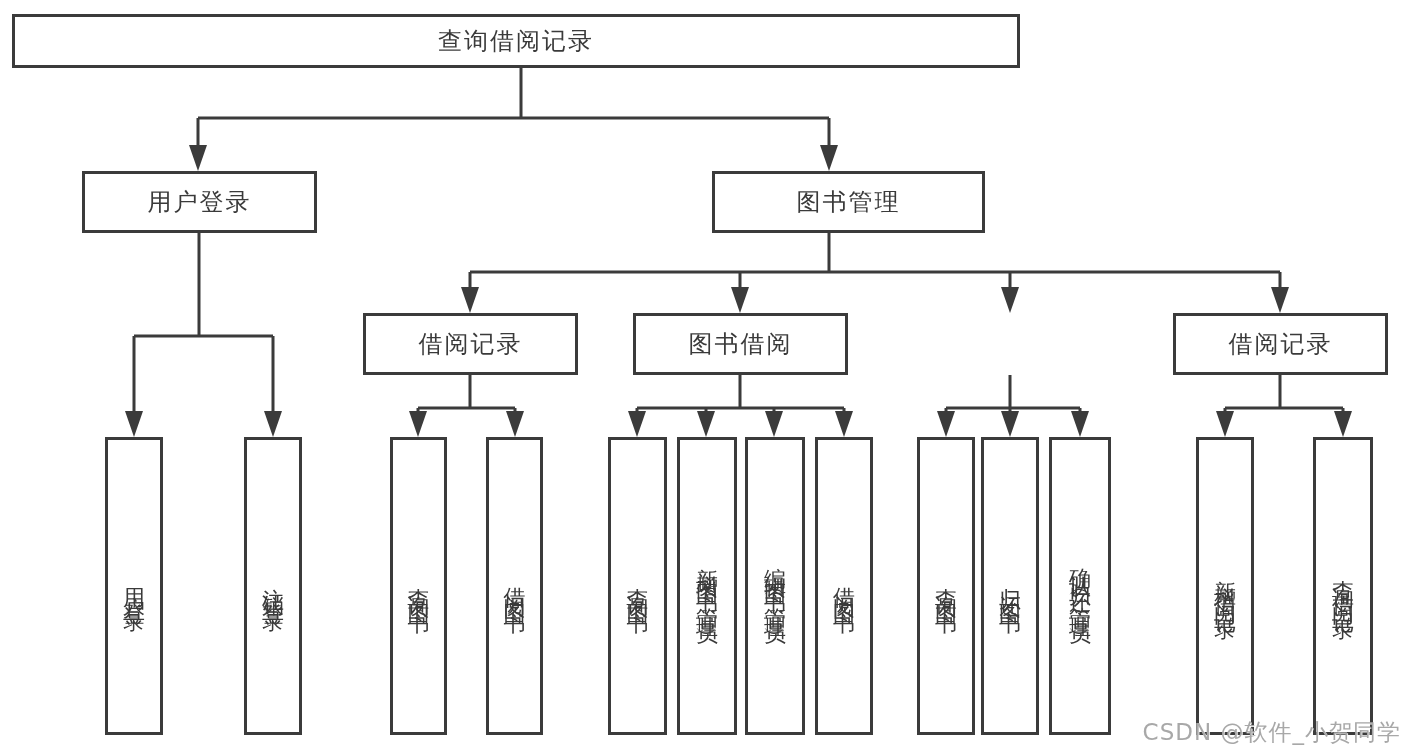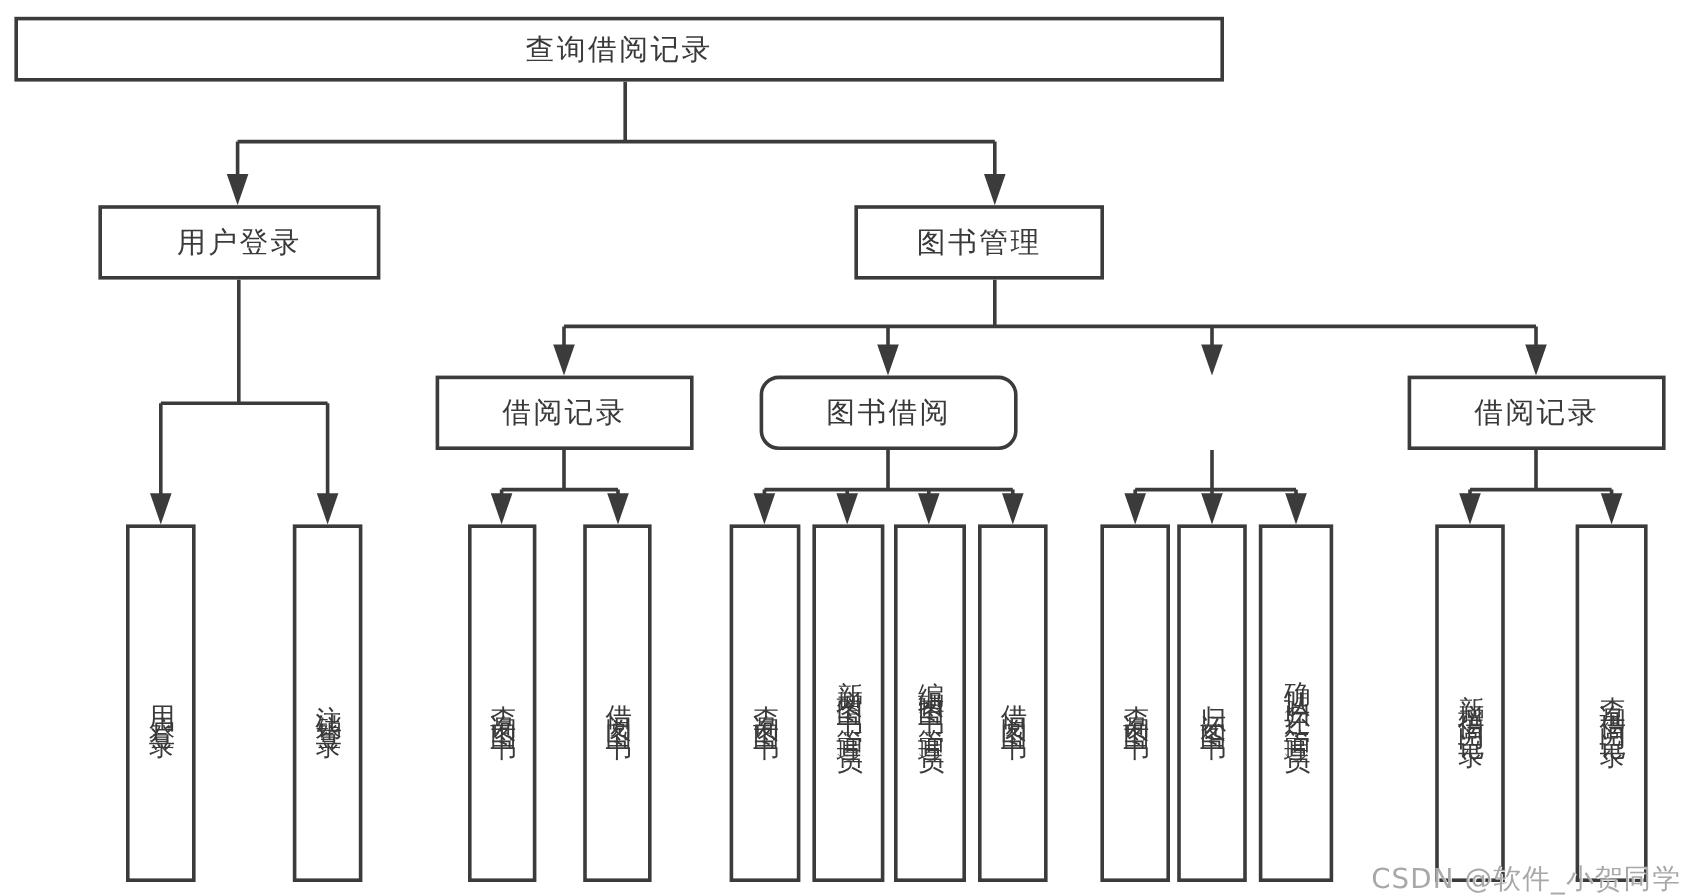--- a/index.html
+++ b/index.html
@@ -39,24 +39,24 @@
   .v .lbl {
     writing-mode: vertical-rl;
     font-size: 22px;
     letter-spacing: 8px;
     line-height: 1;
   }
   
   #n-root            { left: 12px;   top: 14px;  width: 1008px; height: 54px; }
   
   #n-user-login      { left: 82px;   top: 171px; width: 235px;  height: 62px; }
-  #n-book-mgmt       { left: 712px;  top: 171px; width: 208px;  height: 62px; }
+  #n-book-mgmt       { left: 712px;  top: 171px; width: 273px;  height: 62px; }
   
   #n-new-books       { left: 363px;  top: 313px; width: 215px;  height: 62px; }
-  #n-book-borrow     { left: 633px;  top: 313px; width: 215px;  height: 62px; border-radius: 16px; }
+  #n-book-borrow     { left: 633px;  top: 313px; width: 215px;  height: 62px; }
   #n-current-borrow  { left: 903px;  top: 313px; width: 215px;  height: 62px; }
   #n-borrow-records  { left: 1173px; top: 313px; width: 215px;  height: 62px; }
   
   .leaf { top: 437px; height: 298px; }
   #l-ul-0 { left: 105px;  width: 58px; }
   #l-ul-1 { left: 244px;  width: 58px; }
   #l-nb-0 { left: 390px;  width: 57px; }
   #l-nb-1 { left: 486px;  width: 57px; }
   #l-bb-0 { left: 608px;  width: 59px; }
   #l-bb-1 { left: 677px;  width: 60px; }

